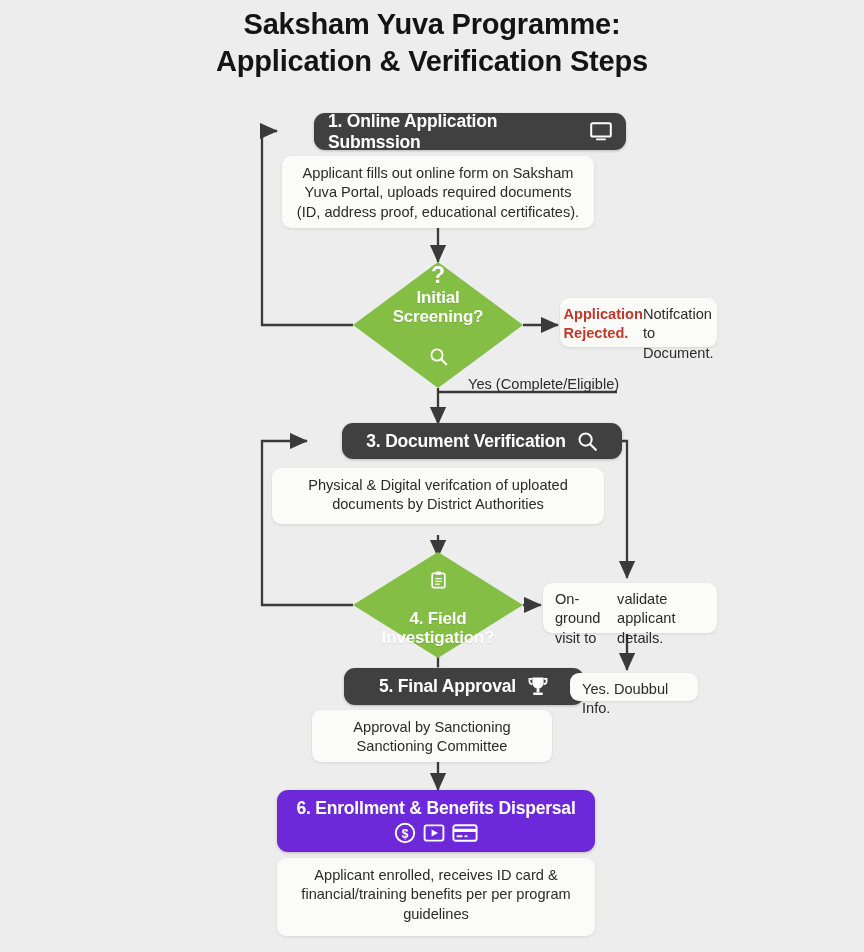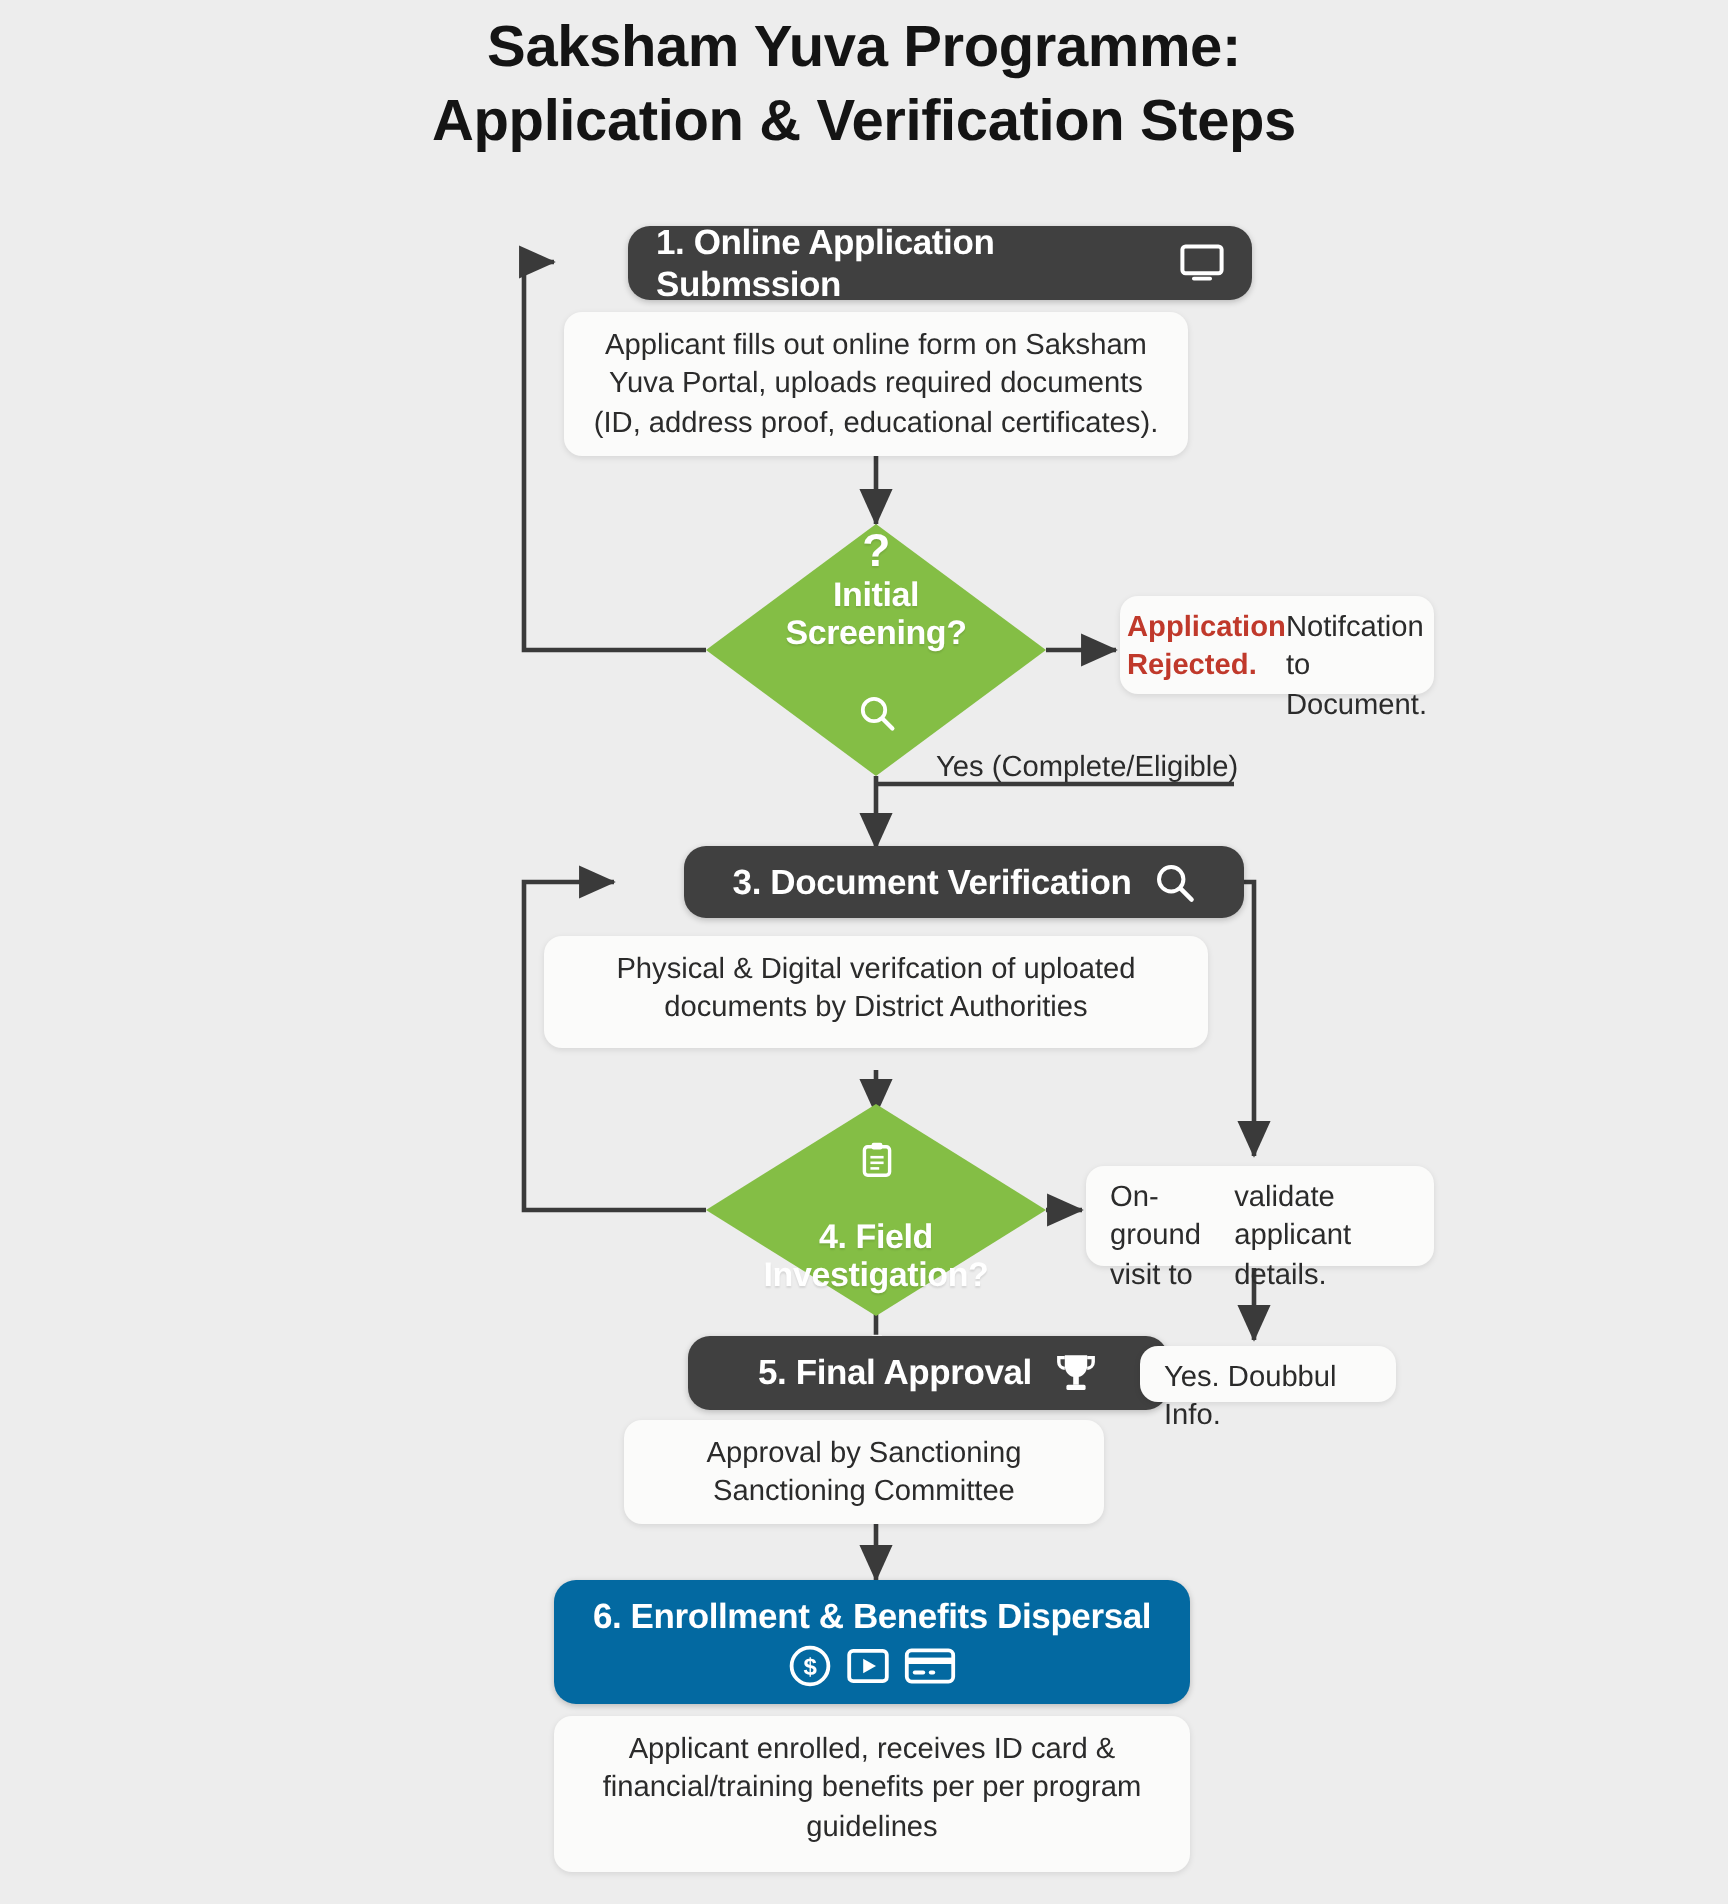--- a/index.html
+++ b/index.html
@@ -57,21 +57,21 @@
     justify-content: center;
     gap: 11px;
     color: #ffffff;
     font-weight: bold;
     font-size: 17.5px;
     letter-spacing: -0.2px;
     box-shadow: 0 1px 3px rgba(0,0,0,0.22);
     padding: 0 14px;
   }
   .step-header.blue { background: #404040; margin-left: 32px; }
-  .step-header.green { background: #0369a1; }
+  .step-header.green { background: #6d28d9; }
   .step-header.stacked {
     flex-direction: column;
     gap: 3px;
     justify-content: center;
   }
   .step-header .hdr-icons {
     display: flex;
     align-items: center;
     gap: 7px;
   }

